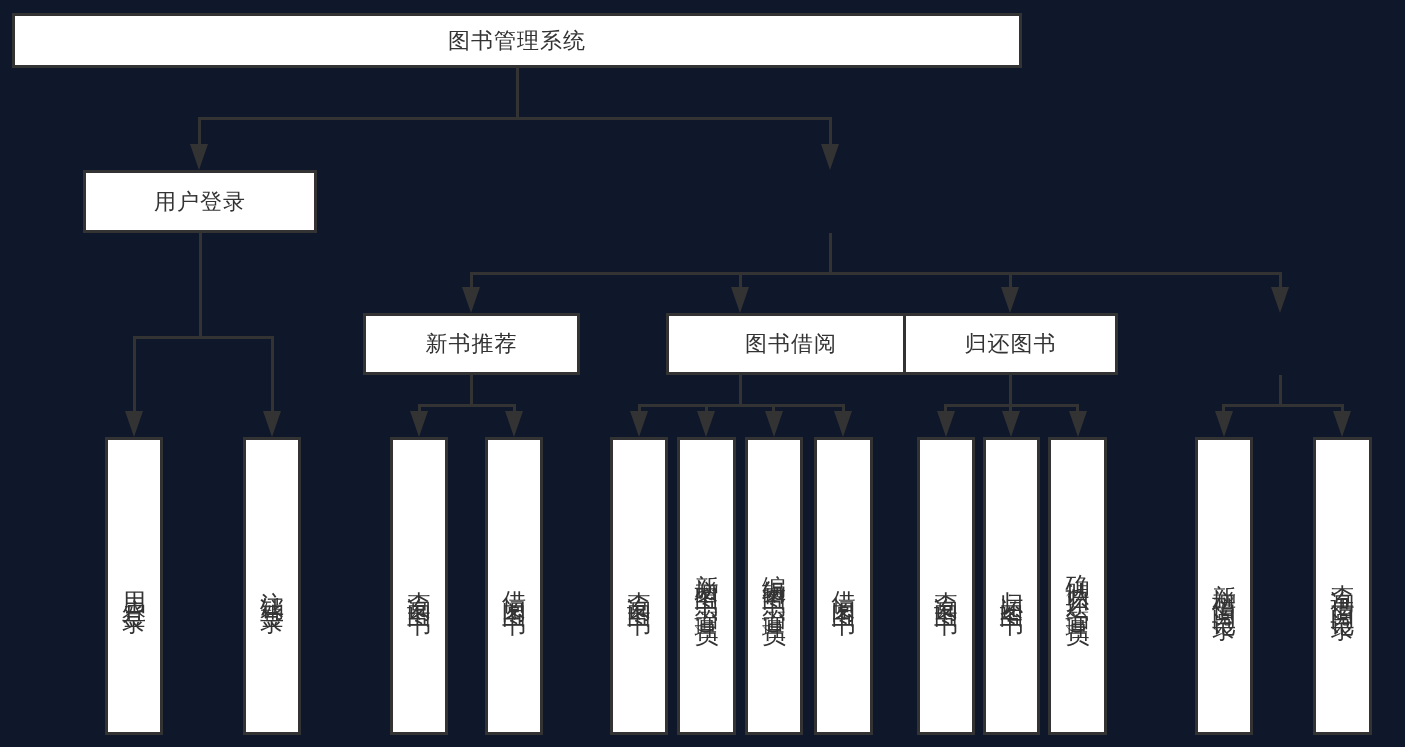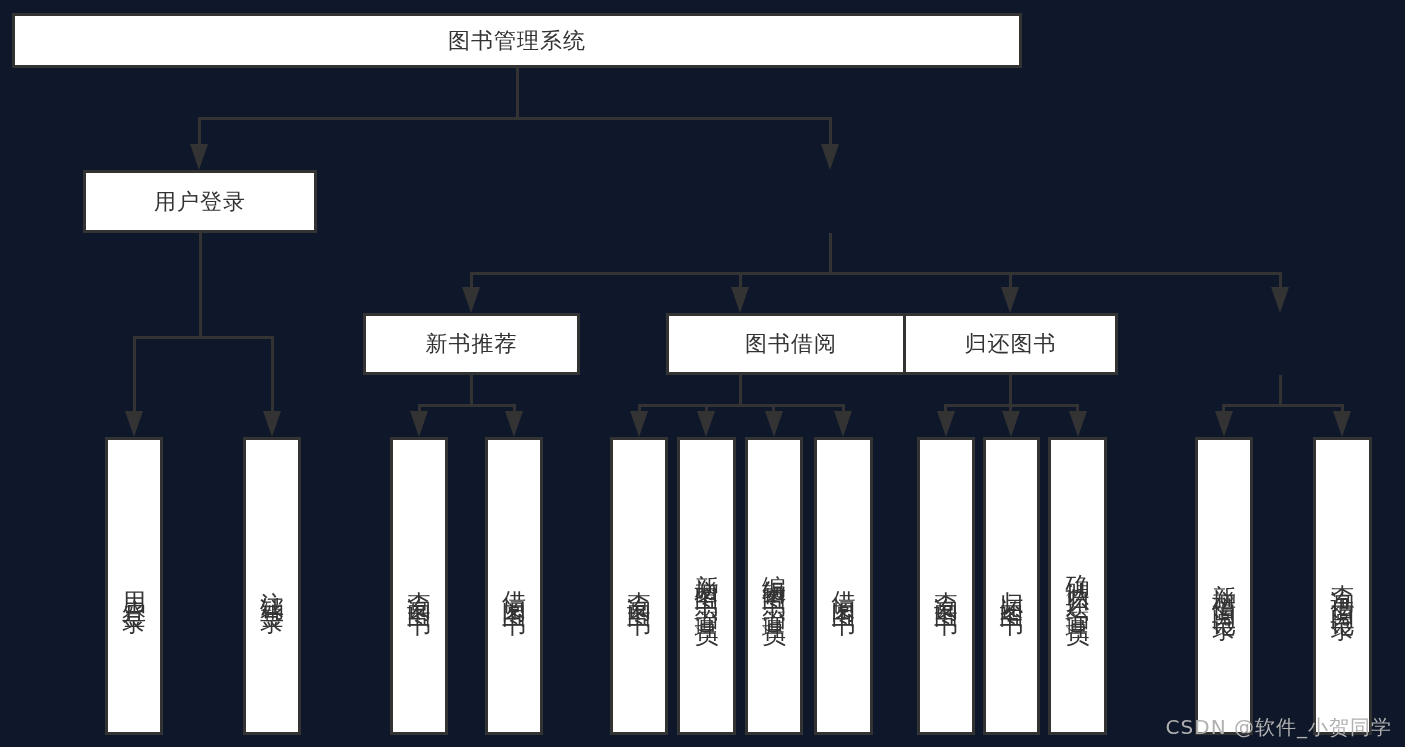--- a/index.html
+++ b/index.html
@@ -168,15 +168,14 @@
   <div class="arrow" style="left:1002px;top:411px"></div>
   <div class="arrow" style="left:1069px;top:411px"></div>
 
   <div class="vl" style="left:1279px;top:375px;height:31px"></div>
   <div class="hl" style="left:1222px;top:404px;width:121px"></div>
   <div class="vl" style="left:1222px;top:404px;height:12px"></div>
   <div class="vl" style="left:1341px;top:404px;height:12px"></div>
   <div class="arrow" style="left:1215px;top:411px"></div>
   <div class="arrow" style="left:1333px;top:411px"></div>
 
-  <div class="watermark">CSDN @软件_小贺同学</div>
 
 </div>
 
 </body></html>

